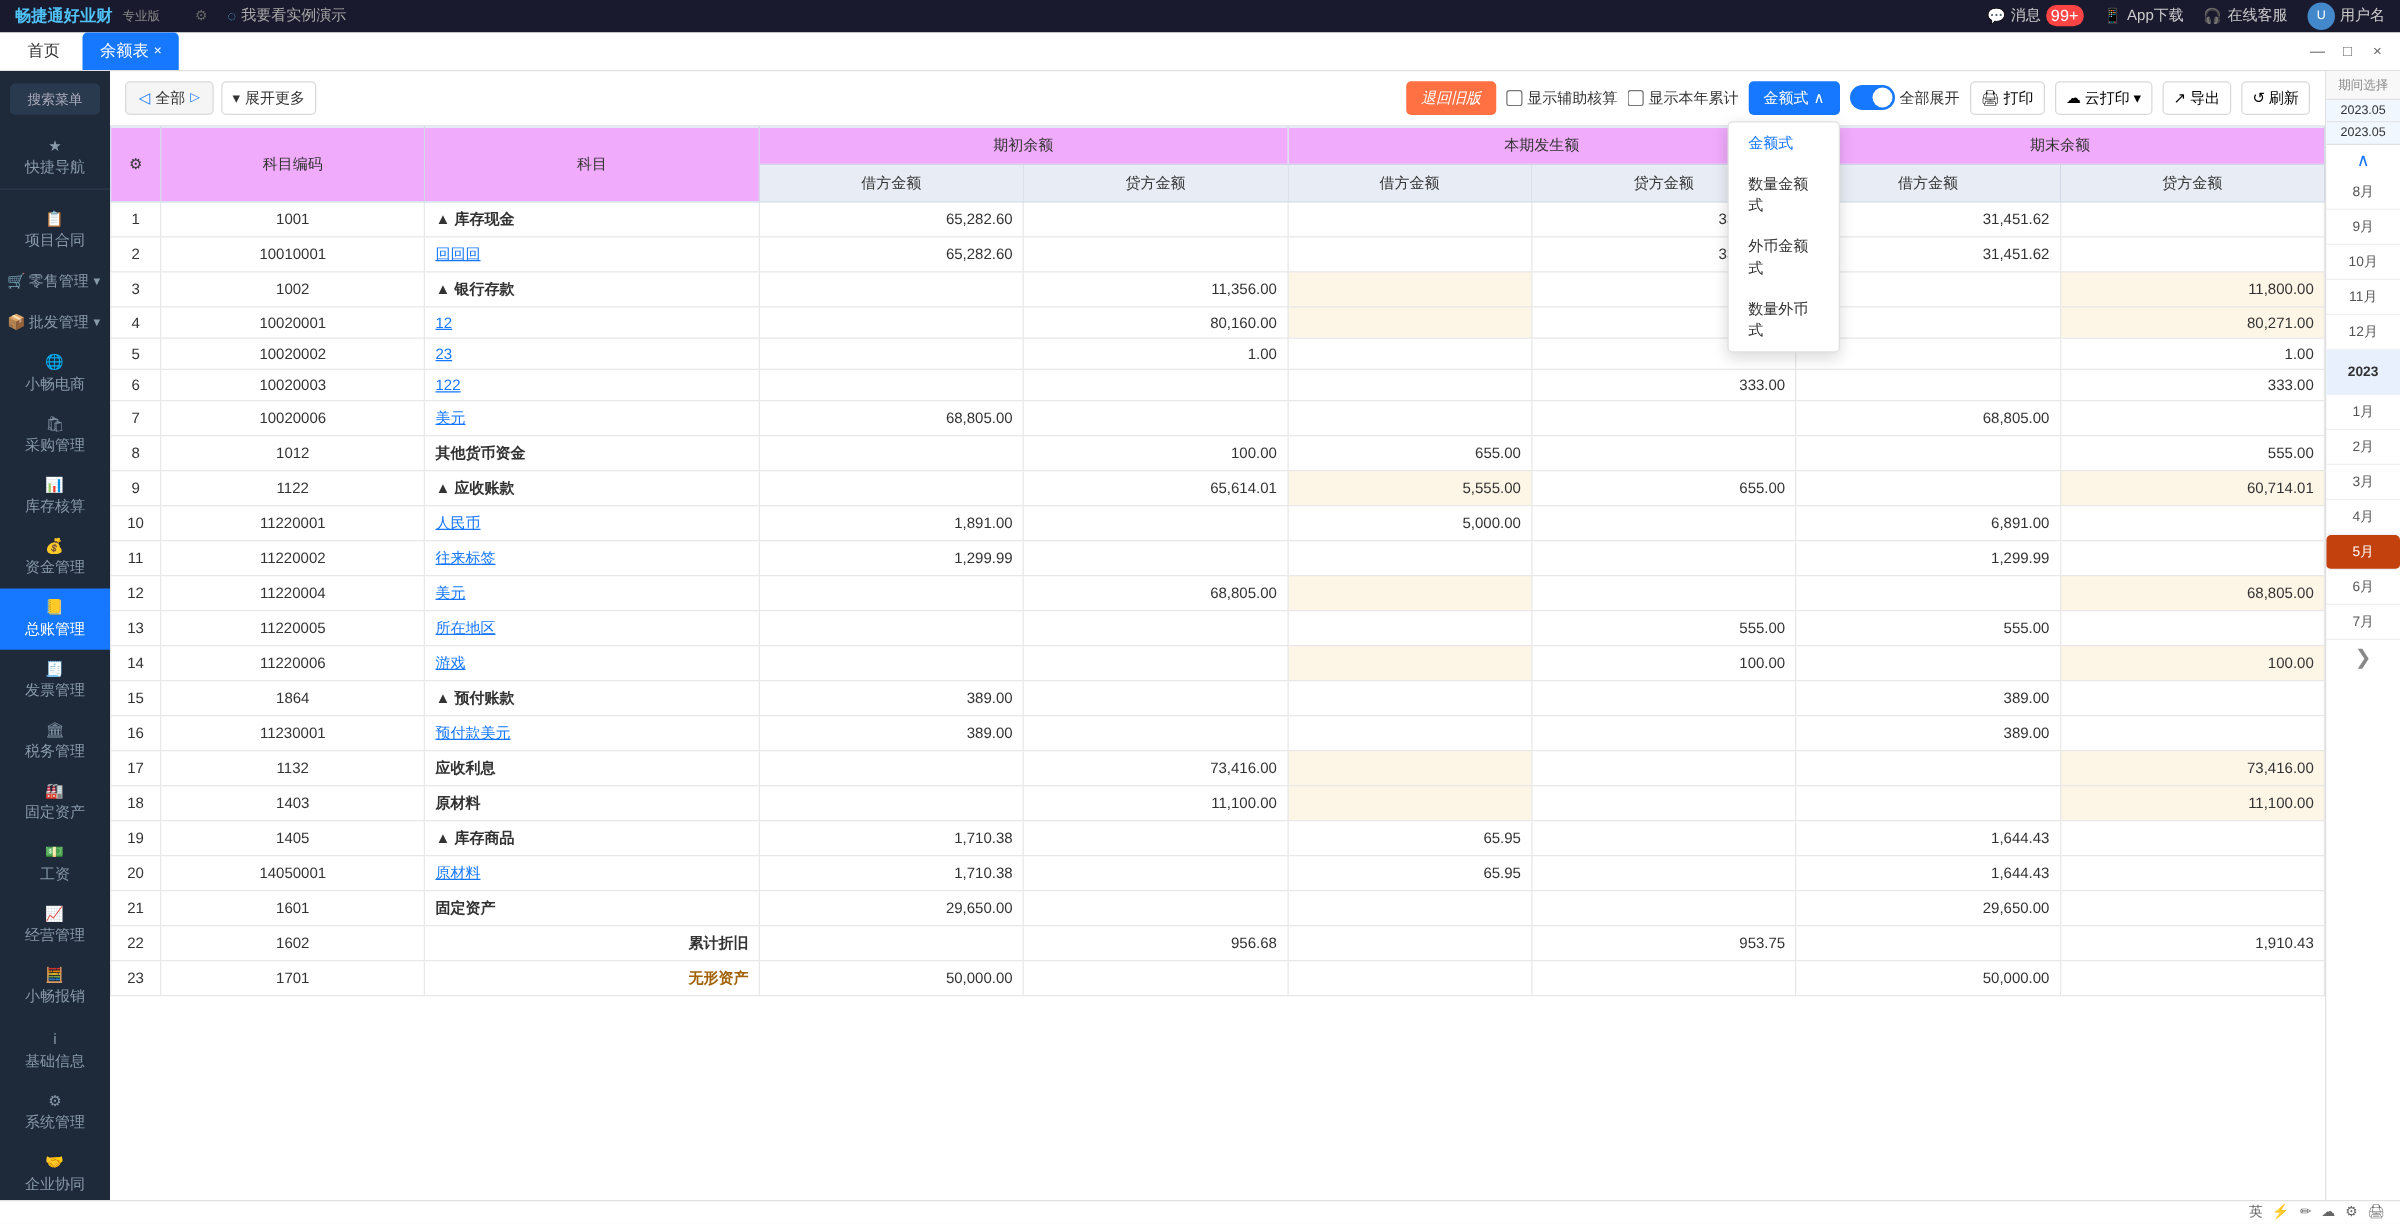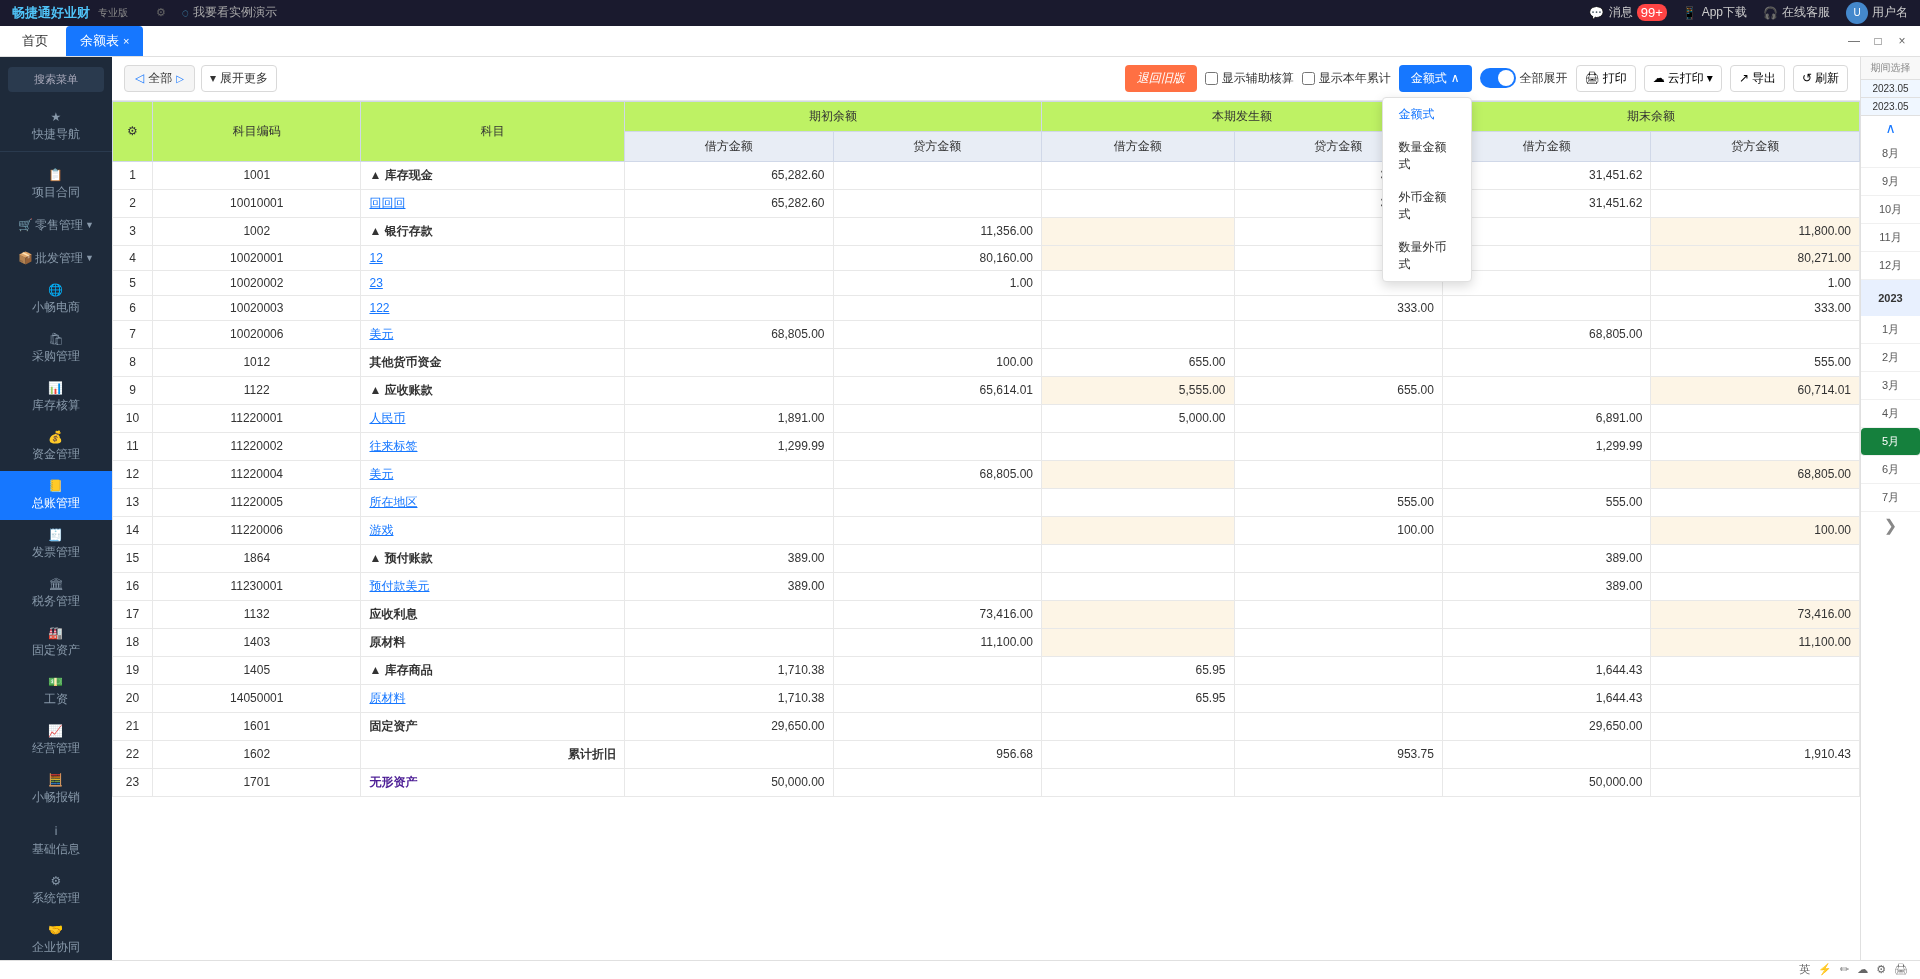--- a/index.html
+++ b/index.html
@@ -20,21 +20,21 @@
     .tab-item.home { color: #333; }
     .tab-item.active { background: #1677ff; color: white; }
     .tab-close { font-size: 11px; cursor: pointer; }
     .tab-actions { margin-left: auto; display: flex; gap: 4px; }
     .tab-action-btn { width: 20px; height: 20px; display: flex; align-items: center; justify-content: center; cursor: pointer; color: #666; }
 
     
     .main-layout { display: flex; height: calc(979px - 40px - 36px); }
 
     
-    .sidebar { width: 112px; background: #1e2a3a; color: #aab; display: flex; flex-direction: column; overflow-y: auto; }
+    .sidebar { width: 88px; background: #1e2a3a; color: #aab; display: flex; flex-direction: column; overflow-y: auto; }
     .sidebar-search { padding: 10px 8px; }
     .sidebar-search-btn { background: #2a3a4e; border: none; color: #aab; padding: 5px 8px; border-radius: 4px; cursor: pointer; font-size: 11px; width: 100%; text-align: center; }
     .sidebar-nav { padding: 4px 0; }
     .sidebar-nav-item { padding: 8px 6px; text-align: center; cursor: pointer; font-size: 12px; color: #8899aa; display: flex; flex-direction: column; align-items: center; gap: 2px; }
     .sidebar-nav-item.active { background: #1677ff; color: white; }
 
     
     .content { flex: 1; display: flex; flex-direction: column; overflow: hidden; background: #f0f2f5; }
 
     
@@ -52,36 +52,36 @@
     .expand-all-label { font-size: 12px; }
     .btn-print { background: none; border: 1px solid #d9d9d9; padding: 4px 8px; border-radius: 4px; cursor: pointer; font-size: 12px; display: flex; align-items: center; gap: 3px; }
     .btn-cloud-print { background: none; border: 1px solid #d9d9d9; padding: 4px 8px; border-radius: 4px; cursor: pointer; font-size: 12px; display: flex; align-items: center; gap: 3px; }
     .btn-export { background: none; border: 1px solid #d9d9d9; padding: 4px 8px; border-radius: 4px; cursor: pointer; font-size: 12px; display: flex; align-items: center; gap: 3px; }
     .btn-refresh { background: none; border: 1px solid #d9d9d9; padding: 4px 8px; border-radius: 4px; cursor: pointer; font-size: 12px; display: flex; align-items: center; gap: 3px; }
 
     
     .table-wrapper { flex: 1; overflow: auto; background: #fff; }
     table { width: 100%; border-collapse: collapse; font-size: 12px; }
     thead tr th { background: #e8edf5; color: #333; padding: 6px 8px; text-align: center; border: 1px solid #d0d8e8; font-weight: normal; white-space: nowrap; position: sticky; top: 0; z-index: 2; }
-    thead tr:first-child th { background: #bef264; }
+    thead tr:first-child th { background: #f0abfc; }
     tbody tr td { padding: 5px 8px; border: 1px solid #e8e8e8; text-align: right; white-space: nowrap; }
     tbody tr td:nth-child(1) { text-align: center; width: 40px; }
     tbody tr td:nth-child(2) { text-align: center; }
     tbody tr td:nth-child(3) { text-align: left; }
     tbody tr.highlight-row td:last-child { background: #fdf5e6; color: #333; }
     tbody tr.highlight-row td:nth-child(6) { background: #fdf5e6; }
     .dropdown-item { padding: 8px 16px; cursor: pointer; font-size: 12px; color: #333; }
     .dropdown-item.active { color: #1677ff; }
 
     
     .date-panel { width: 60px; background: #fff; border-left: 1px solid #e0e0e0; display: flex; flex-direction: column; font-size: 11px; overflow-y: auto; }
     .date-panel-header { padding: 4px; text-align: center; font-size: 10px; color: #888; background: #f8f8f8; border-bottom: 1px solid #e0e0e0; }
     .date-year { font-size: 11px; font-weight: bold; color: #333; text-align: center; padding: 12px; background: #e8f0fe; }
     .date-month { padding: 6px 4px; text-align: center; cursor: pointer; border-bottom: 1px solid #f0f0f0; color: #555; }
-    .date-month.active { background: #15803d; color: white; border-radius: 4px; }
+    .date-month.active { background: #c2410c; color: white; border-radius: 4px; }
     .date-nav { display: flex; justify-content: center; gap: 4px; padding: 4px; }
     .date-nav-btn { cursor: pointer; color: #1677ff; font-size: 14px; }
     .date-collapse { display: flex; justify-content: center; padding: 4px; }
     .date-collapse-btn { cursor: pointer; color: #888; font-size: 16px; }
 
     
     .bottom-bar { height: 30px; background: #fff; border-top: 1px solid #e0e0e0; display: flex; align-items: center; justify-content: flex-end; padding: 0 12px; gap: 8px; }
     .bottom-item { font-size: 11px; color: #666; display: flex; align-items: center; gap: 3px; cursor: pointer; }
 
     .amount-dropdown-wrapper { position: relative; display: inline-block; }
@@ -548,21 +548,21 @@
                 <td></td>
                 <td>956.68</td>
                 <td></td>
                 <td>953.75</td>
                 <td></td>
                 <td>1,910.43</td>
               </tr>
               <tr>
                 <td>23</td>
                 <td>1701</td>
-                <td style="font-weight: bold; color: #4c1d95;">无形资产</td>
+                <td style="font-weight: bold; color: #a16207; text-align: right;">无形资产</td>
                 <td>50,000.00</td>
                 <td></td>
                 <td></td>
                 <td></td>
                 <td>50,000.00</td>
                 <td></td>
               </tr>
             </tbody>
         </table>
       </div>

